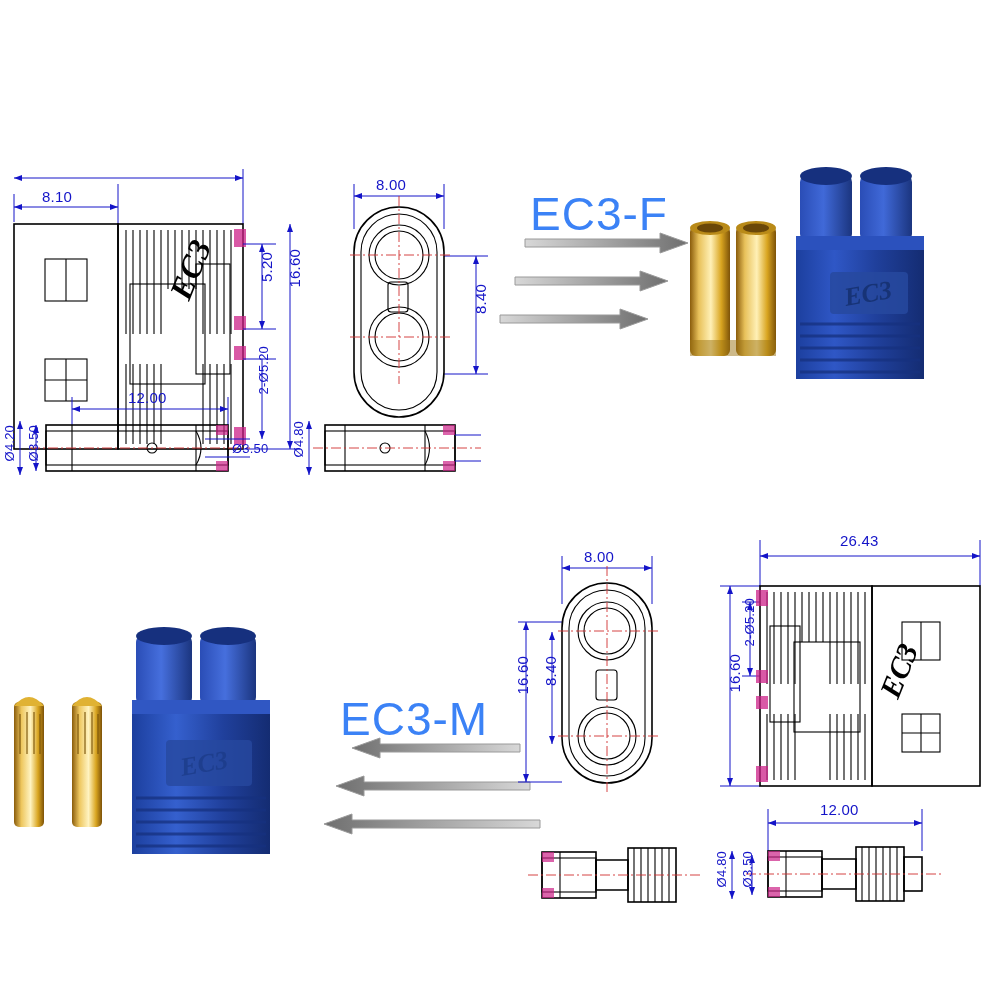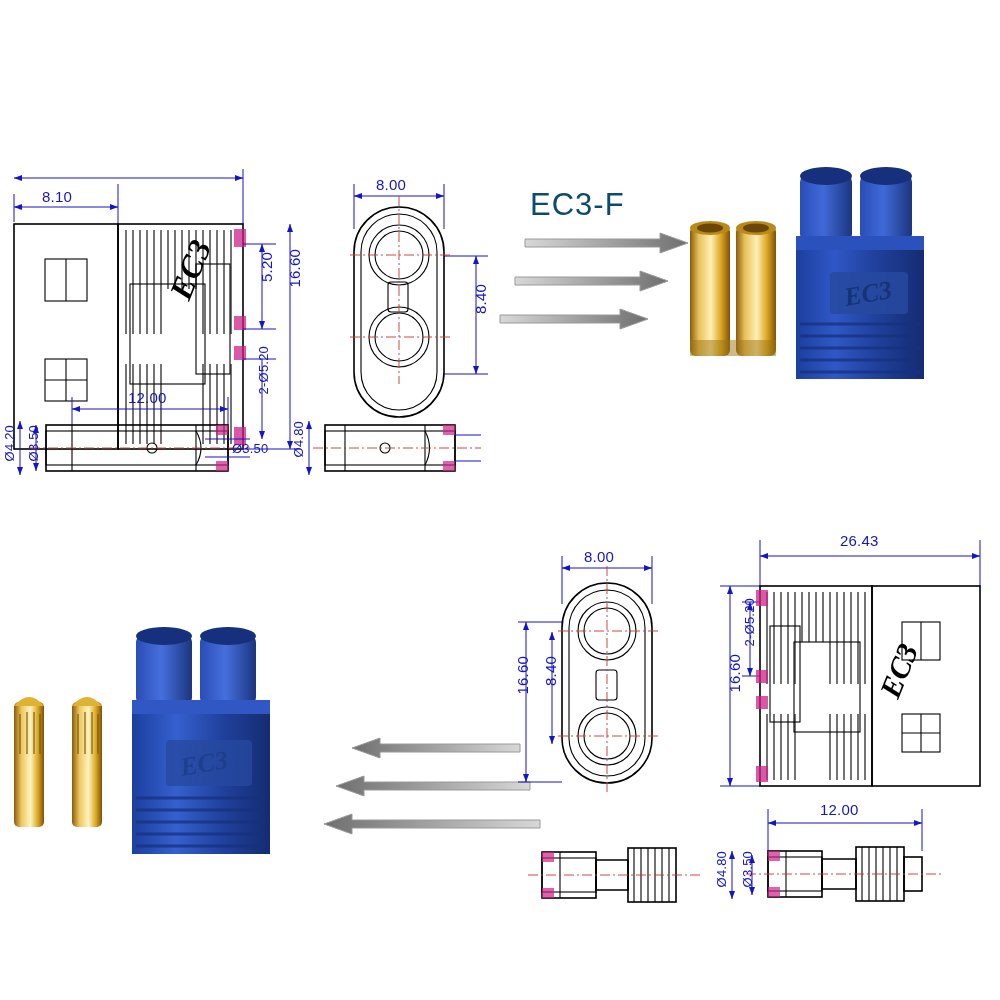--- a/index.html
+++ b/index.html
@@ -5,21 +5,21 @@
   html,body{margin:0;padding:0;}
   body{
     width:1000px;height:1000px;background:#ffffff;
     font-family:"Liberation Sans", sans-serif;
     position:relative;overflow:hidden;
   }
   .stage{position:absolute;left:0;top:4px;width:1000px;height:1000px;}
   .abs{position:absolute;}
   .dim{color:#1414c8;font-size:15px;letter-spacing:.2px;white-space:nowrap;}
   .dim.small{font-size:13px;}
-  .label-big{color:#0c4a6e;font-size:31px;font-weight:400;letter-spacing:1px;}
+  .label-big{color:#3b82f6;font-size:46px;font-weight:400;letter-spacing:1px;}
   svg{display:block;overflow:visible;}
   .blue{stroke:#1414c8;fill:none;stroke-width:1;}
   .blk{stroke:#000;fill:none;stroke-width:1.6;}
   .blk2{stroke:#000;fill:none;stroke-width:1.1;}
   .ctr{stroke:#d03030;fill:none;stroke-width:.9;stroke-dasharray:10 3 2 3;}
   .vert{writing-mode:vertical-rl;transform:rotate(180deg);}
 </style>
 </head>
 <body>
 
@@ -346,20 +346,21 @@
           <line x1="136" y1="220" x2="266" y2="220"></line>
           <line x1="136" y1="232" x2="266" y2="232"></line>
         </g>
         <rect x="166" y="126" width="86" height="46" rx="4" fill="#27499f" opacity=".8"></rect>
       </g>
       <text x="182" y="162" font-family="Liberation Serif, serif" font-size="26" font-style="italic" font-weight="bold" fill="#1b3a86" transform="rotate(-10 182 162)" opacity=".7">EC3</text>
     </svg>
   </div>
 
   <div class="abs" style="left:330px;top:680px;width:200px;height:170px;">
+    <div class="abs label-big" style="left:10px;top:8px;">EC3-M</div>
     <svg width="200" height="170" style="position:absolute;left:0;top:0;">
       <defs>
         <linearGradient id="gB" x1="1" y1="0" x2="0" y2="0">
           <stop offset="0%" stop-color="#d8d8d8"></stop>
             <stop offset="100%" stop-color="#6f6f6f"></stop>
         </linearGradient>
       </defs>
       <path d="M190,60 L50,60 L50,54 L22,64 L50,74 L50,68 L190,68 Z" fill="url(#gB)" stroke="#9a9a9a" stroke-width="1"></path>
       <path d="M200,98 L34,98 L34,92 L6,102 L34,112 L34,106 L200,106 Z" fill="url(#gB)" stroke="#9a9a9a" stroke-width="1"></path>
       <path d="M210,136 L22,136 L22,130 L-6,140 L22,150 L22,144 L210,144 Z" fill="url(#gB)" stroke="#9a9a9a" stroke-width="1"></path>

